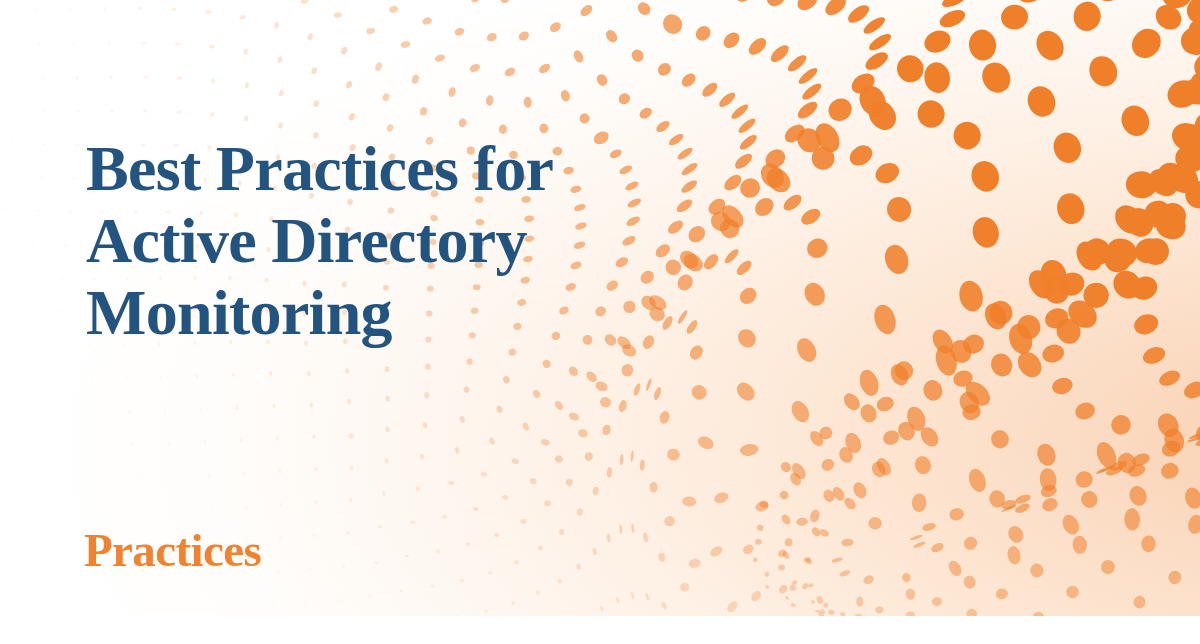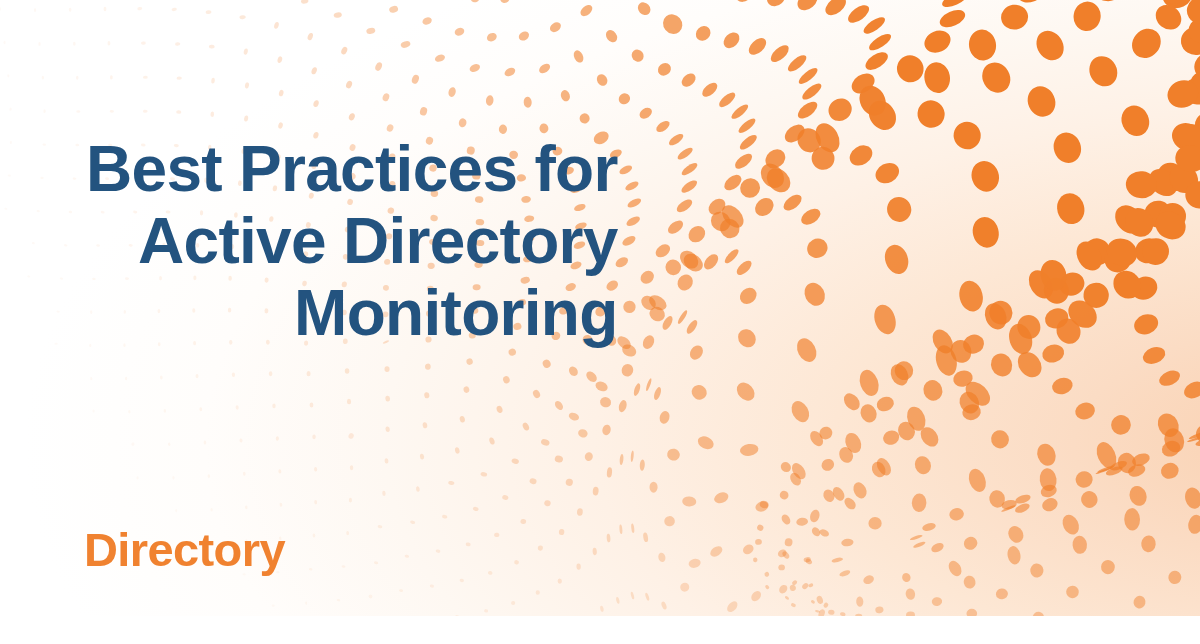--- a/index.html
+++ b/index.html
@@ -6,22 +6,21 @@
     margin: 0;
     padding: 0;
     background: #ffffff;
   }
   #banner {
     position: relative;
     width: 1200px;
     height: 616px;
     overflow: hidden;
     background: #ffffff;
-    font-family: Liberation Sans, sans-serif;
-    text-align: right;
+    font-family: Liberation Serif, serif;
   }
   
   #bg-wash {
     position: absolute;
     inset: 0;
     background:
       radial-gradient(125% 110% at 112% 72%,
          #f9cfae 0%,
          #fbdcc4 18%,
          #fde7d4 34%,
@@ -799,15 +798,15 @@
         <ellipse cx="651.99" cy="655.82" rx="3.11" ry="1.47" fill="#f07f2a" opacity="0.134" transform="rotate(68.9 651.99 655.82)"></ellipse>
         <ellipse cx="670.63" cy="658.44" rx="3.30" ry="1.68" fill="#f07f2a" opacity="0.140" transform="rotate(65.8 670.63 658.44)"></ellipse>
         <ellipse cx="691.58" cy="666.72" rx="3.36" ry="2.13" fill="#f07f2a" opacity="0.141" transform="rotate(62.1 691.58 666.72)"></ellipse>
       </svg>
     </div>
 
   <h1 id="headline">Best Practices for
 Active Directory
 Monitoring</h1>
 
-  <div id="logo">Directory</div>
+  <div id="logo">Practices</div>
 
 </div>
 
 </body></html>

